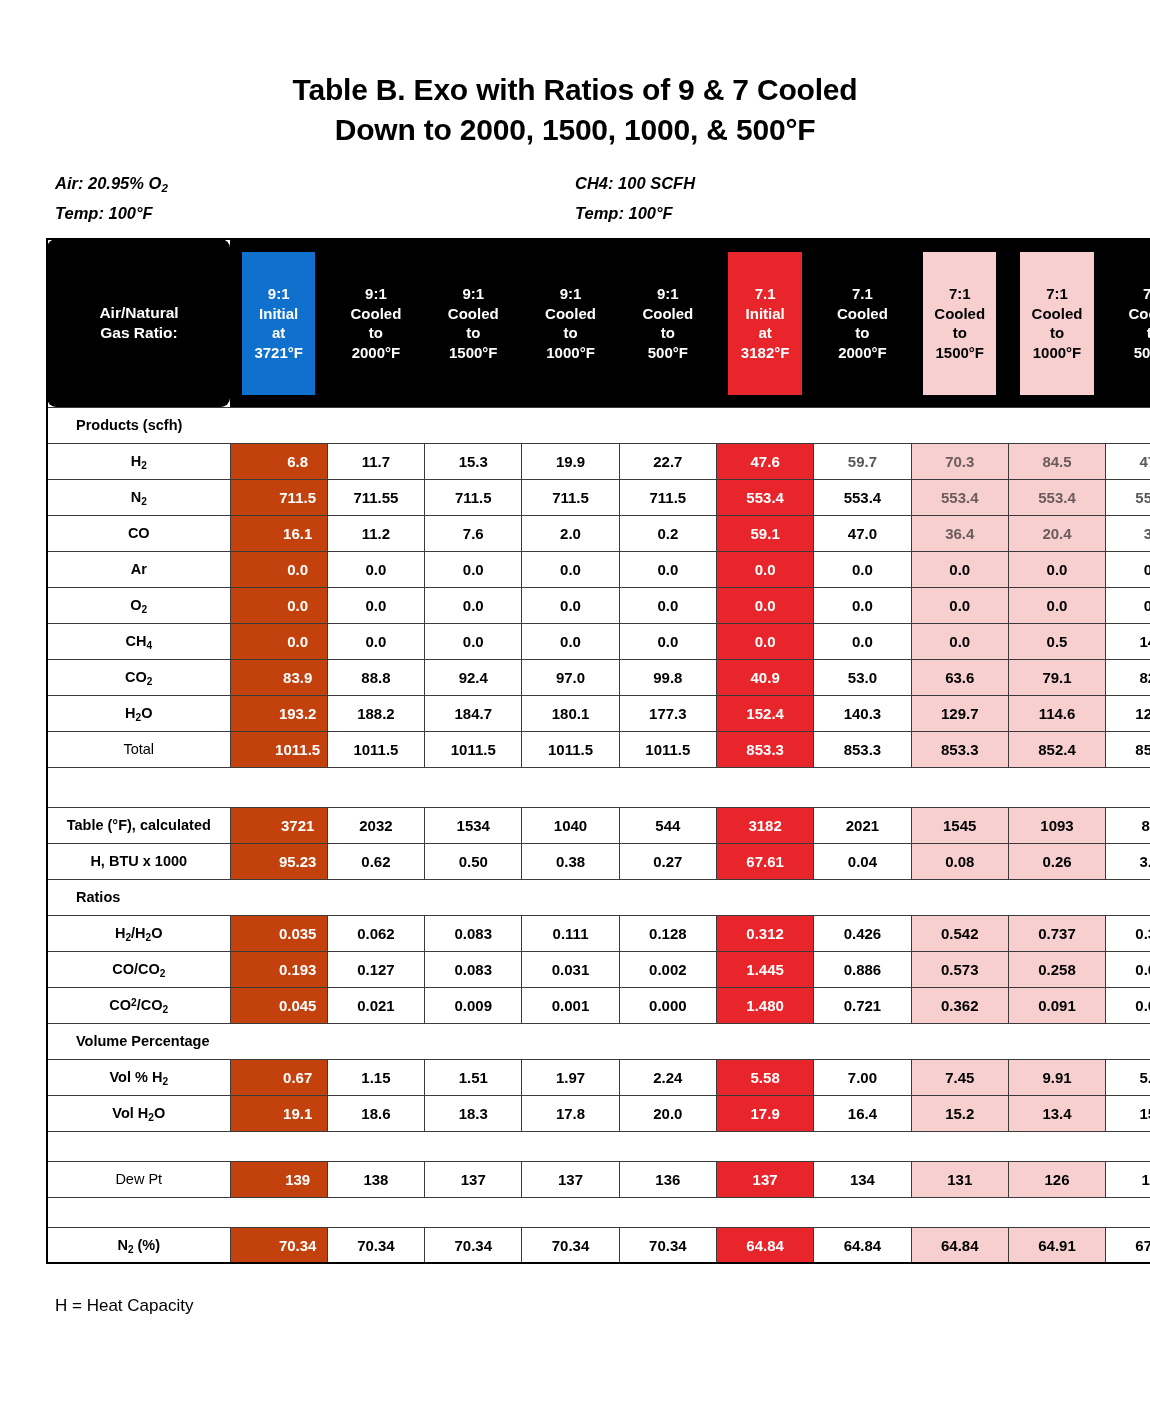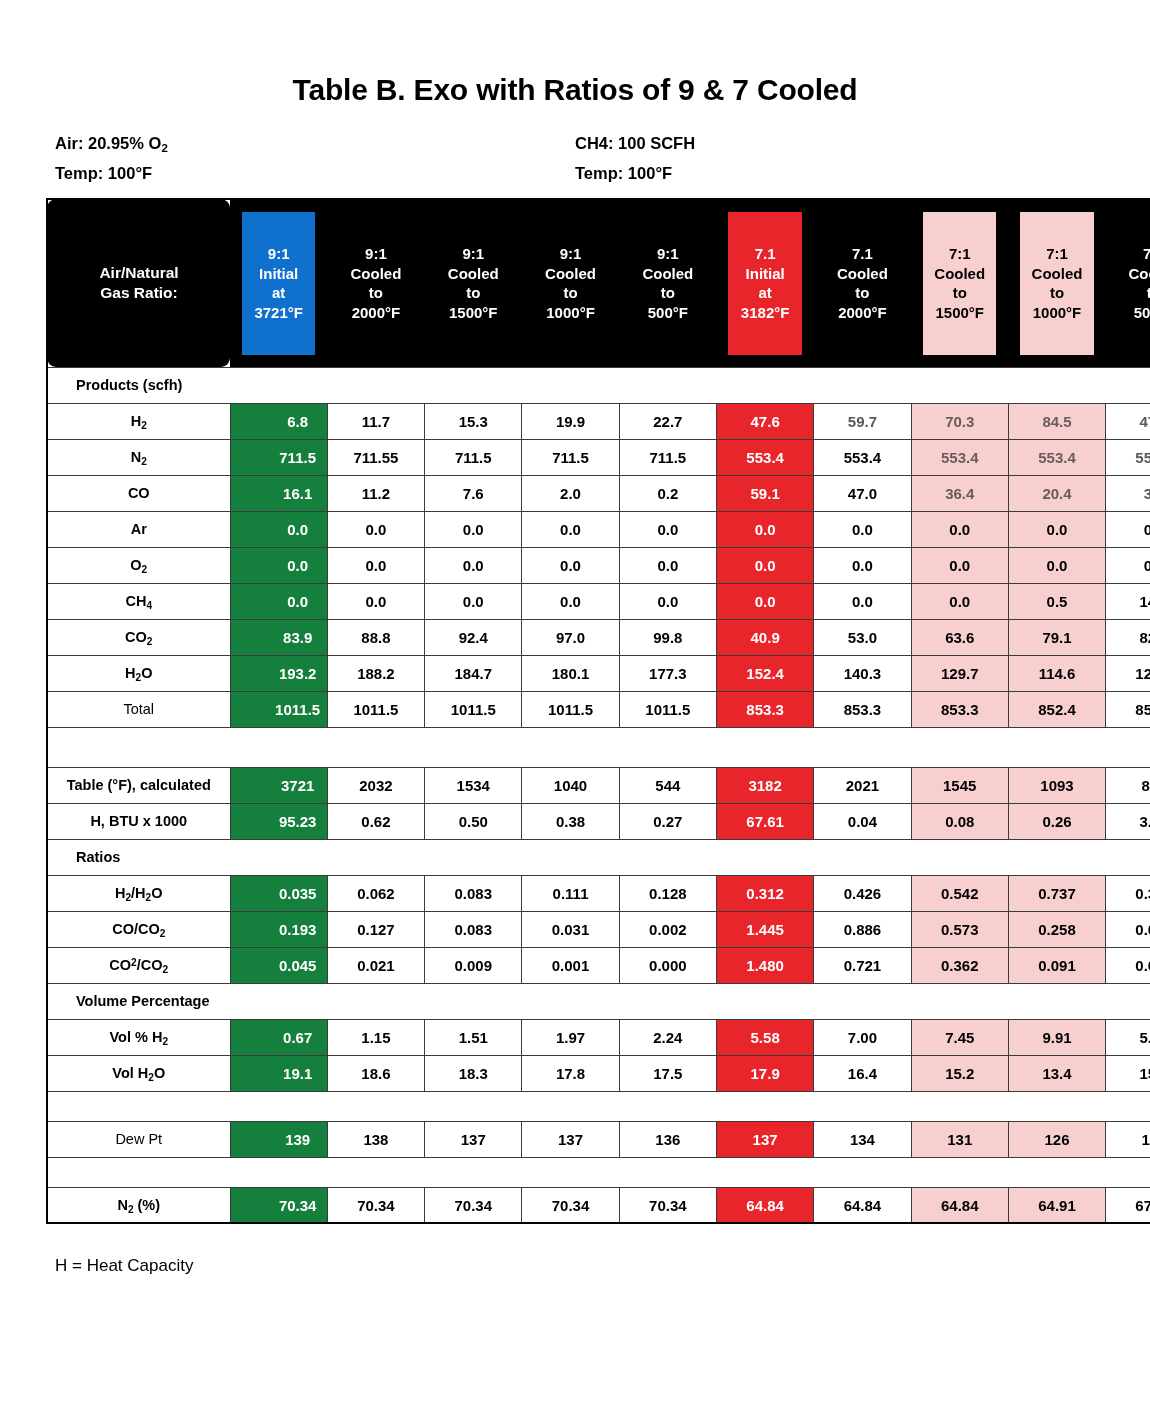--- a/index.html
+++ b/index.html
@@ -37,20 +37,21 @@
     display: block;
     position: relative;
     font-size: 16.5px;
     font-weight: bold;
     color: #000;
   }
   .cond-row {
     display: flex;
     align-items: flex-end;
     margin-bottom: 11px;
+    font-style: italic;
   }
   .cond-left { width: 520px; }
   .cond-right { }
   sub { font-size: 0.70em; vertical-align: -0.28em; line-height: 0; }
   sup { font-size: 0.70em; vertical-align: 0.42em; line-height: 0; }
 
   
   .tablewrap {
     margin: 15px 0 0 0;
     padding: 0 45px 0 46px;
@@ -115,21 +116,21 @@
   }
   tbody tr.sectrow td { border-top: 1.6px solid #3a3a3a; border-bottom: 1.6px solid #3a3a3a; }
   tbody td.blank {
     border-left: 2px solid #000;
     border-right: 2px solid #000;
     background: #fff;
   }
   tbody tr.spacer td { height: 40px; }
   tbody tr.spacer-sm td { height: 30px; }
 
-  td.hl-blue { background: #15803d; color: #ffffff; padding-left: 40px; }
+  td.hl-blue { background: #c2410c; color: #ffffff; padding-left: 40px; }
   td.hl-red  { background: #e8252a; color: #ffffff; }
   td.hl-pink { background: #f7cfcf; color: #000000; }
   td.dim     { color: #58595b; }
   td.hl-pink.dim { color: #6b5c5c; }
 
   
   .footer {
     margin-top: 32px;
     padding-left: 55px;
     font-size: 17px;
@@ -137,20 +138,21 @@
     color: #000;
   }
 </style>
 </head>
 <body>
 
 <div class="page">
 
   <div class="title">
     <span class="title-line">Table B. Exo with Ratios of 9 &amp; 7 Cooled</span>
+    <span class="title-line">Down to 2000, 1500, 1000, &amp; 500°F</span>
   </div>
 
   <div class="conditions">
     <div class="cond-row">
       <div class="cond-left"><span>Air: 20.95% O</span><sub>2</sub></div>
       <div class="cond-right">CH4: 100 SCFH</div>
     </div>
     <div class="cond-row">
       <div class="cond-left">Temp: 100°F</div>
       <div class="cond-right">Temp: 100°F</div>
@@ -469,21 +471,21 @@
             <td class="hl-pink">7.45</td>
             <td class="hl-pink">9.91</td>
             <td class="" style="border-right: 2px solid rgb(0, 0, 0);">5.70</td>
           </tr>
           <tr>
             <td class="lbl" style="border-left: 2px solid rgb(0, 0, 0);">Vol H<sub>2</sub>O</td>
             <td class="hl-blue">19.1</td>
             <td class="">18.6</td>
             <td class="">18.3</td>
             <td class="">17.8</td>
-            <td class="">17.5</td>
+            <td class="">20.0</td>
             <td class="hl-red">17.9</td>
             <td class="">16.4</td>
             <td class="hl-pink">15.2</td>
             <td class="hl-pink">13.4</td>
             <td class="" style="border-right: 2px solid rgb(0, 0, 0);">15.1</td>
           </tr>
           <tr class="spacer-sm">
             <td class="blank" colspan="11"></td>
           </tr>
           <tr>

